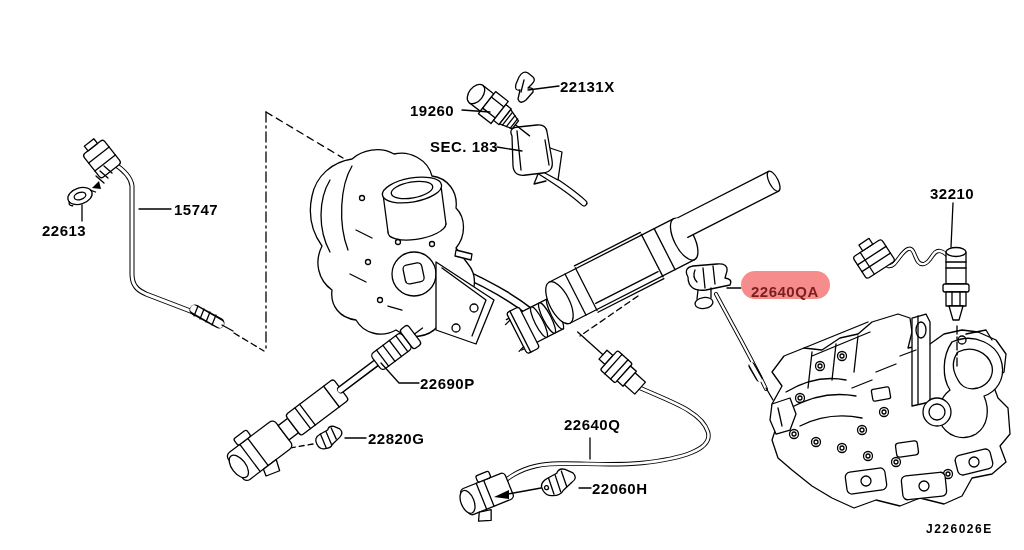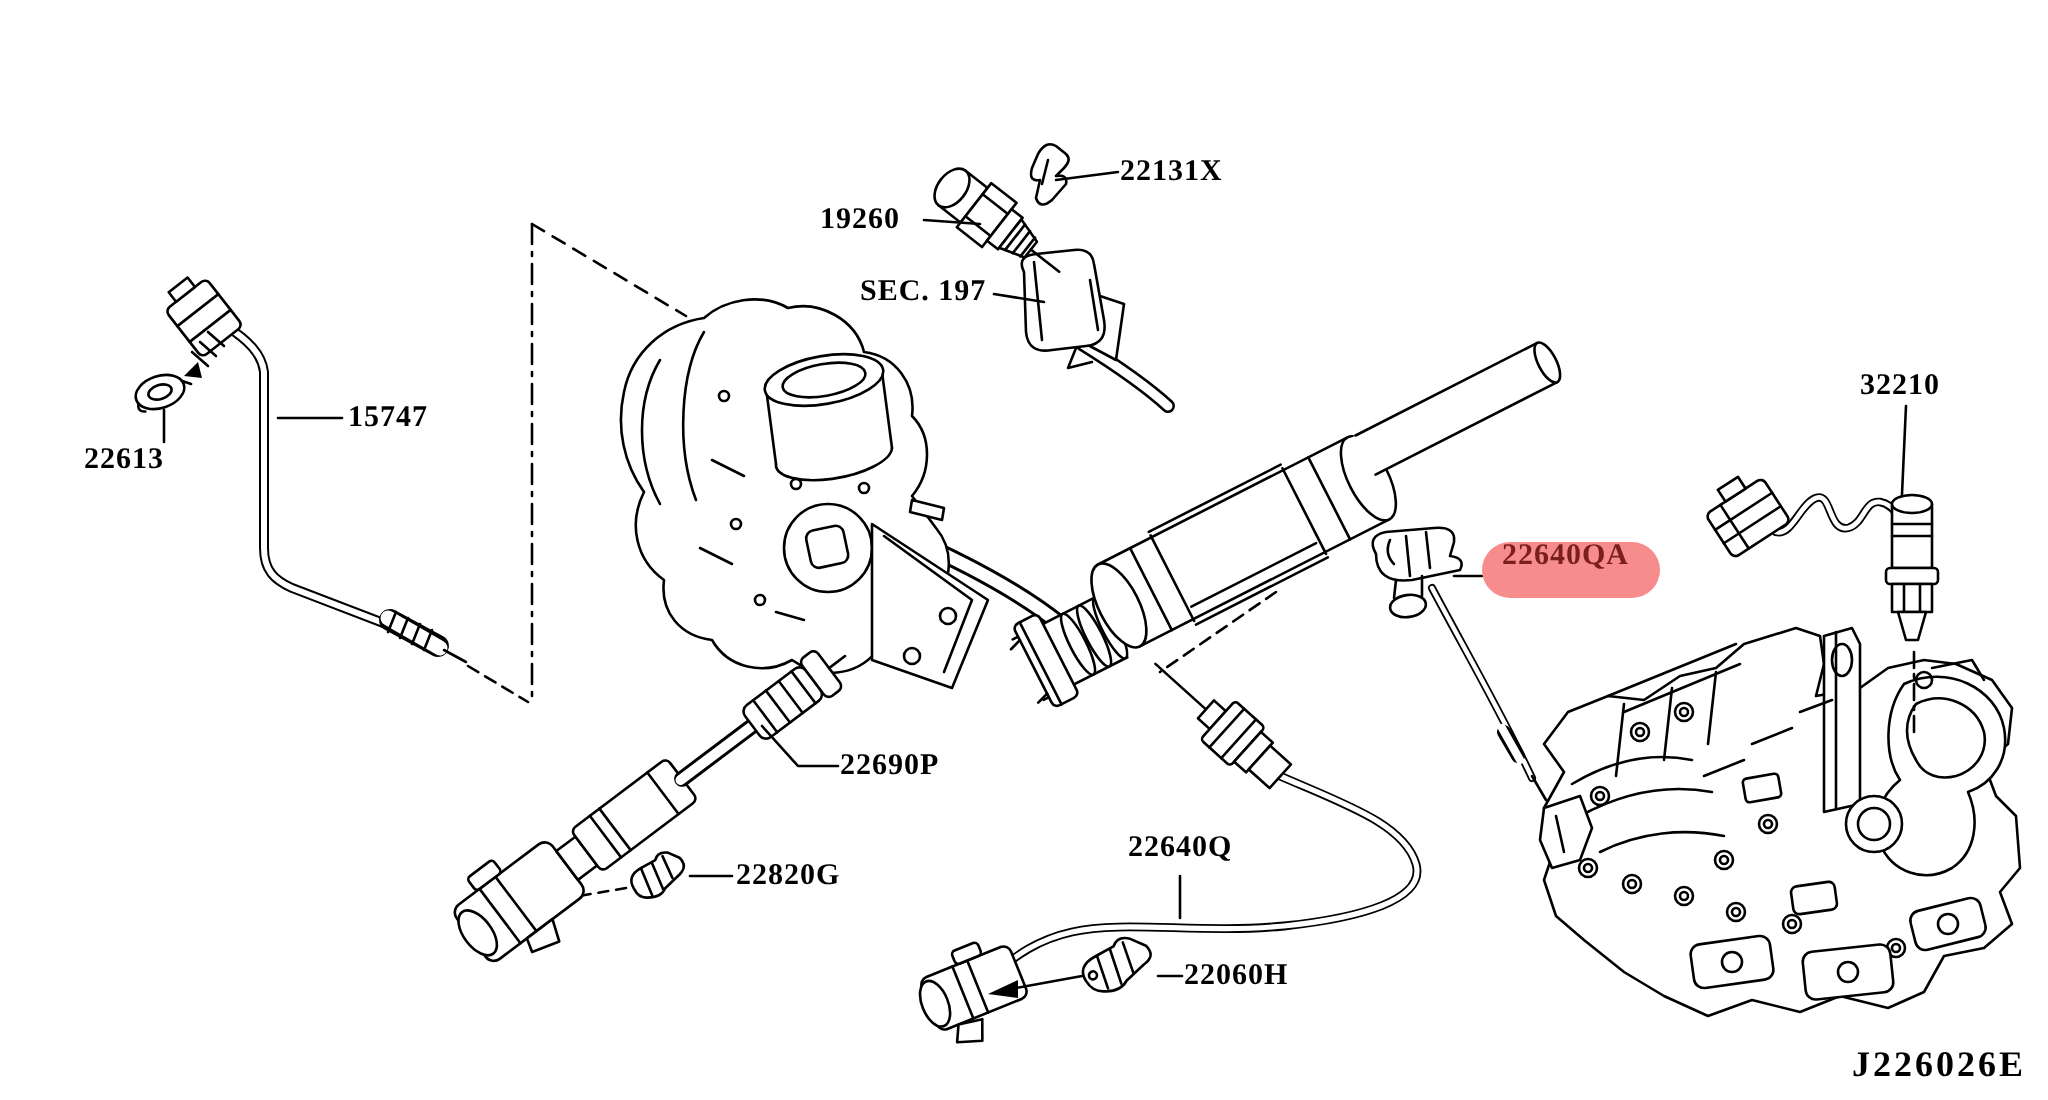--- a/index.html
+++ b/index.html
@@ -1,25 +1,25 @@
 <!DOCTYPE html>
 <html><head>
 <meta charset="utf-8">
 <style>
   html,body{margin:0;padding:0;background:#fff;}
   .stage{position:relative;width:1024px;height:550px;background:#fff;overflow:hidden;
-         font-family:Liberation Serif, serif;}
+         font-family:Liberation Sans, sans-serif;}
   .stage svg{position:absolute;left:0;top:0;}
   .lbl{position:absolute;font-size:15px;font-weight:700;letter-spacing:.5px;
        color:#000;line-height:1;white-space:pre;}
   .hl{position:absolute;left:741px;top:271px;width:89px;height:28px;
-      background:#f78c8c;color:#7a1e1e;display:flex;align-items:flex-start;
+      background:#f78c8c;color:#7a1e1e;display:flex;align-items:flex-end;
       padding-left:10px;box-sizing:border-box;border-radius:14px;}
   .hl .lbl{position:static;}
-  .code{position:absolute;left:926px;top:523px;font-size:18px;font-weight:700;
+  .code{position:absolute;left:926px;top:523px;font-size:12px;font-weight:700;
         letter-spacing:1.5px;color:#000;line-height:1;}
   
   .ln{fill:none;stroke:#000;stroke-width:1.3;stroke-linecap:round;stroke-linejoin:round;}
   .fl{fill:#fff;stroke:#000;stroke-width:1.3;stroke-linejoin:round;}
   .o{fill:none;stroke:#000;stroke-linecap:round;}
   .i{fill:none;stroke:#fff;stroke-linecap:round;}
 </style>
 </head>
 <body>
 
@@ -271,21 +271,21 @@
     <path class="ln" d="M727,288 L741,288"></path>
     <path class="ln" d="M419,383 L399,383 L381,363"></path>
     <path class="ln" d="M366,438 L345,438"></path>
     <path class="ln" d="M590,438 L590,459"></path>
     <path class="ln" d="M591,488 L579,488"></path>
   </g>
 </svg>
 
 <div class="lbl" style="left:560px;top:79px">22131X</div>
 <div class="lbl" style="left:410px;top:103px">19260</div>
-<div class="lbl" style="left:430px;top:139px">SEC. 197</div>
+<div class="lbl" style="left:430px;top:139px">SEC. 183</div>
 <div class="lbl" style="left:174px;top:202px">15747</div>
 <div class="lbl" style="left:42px;top:223px">22613</div>
 <div class="lbl" style="left:930px;top:186px">32210</div>
 <div class="lbl" style="left:420px;top:376px">22690P</div>
 <div class="lbl" style="left:368px;top:431px">22820G</div>
 <div class="lbl" style="left:564px;top:417px">22640Q</div>
 <div class="lbl" style="left:592px;top:481px">22060H</div>
 
 <div class="hl" style="background: rgb(247, 140, 140); color: rgb(122, 30, 30);">
   <span class="lbl" style="color:inherit">22640QA</span>

